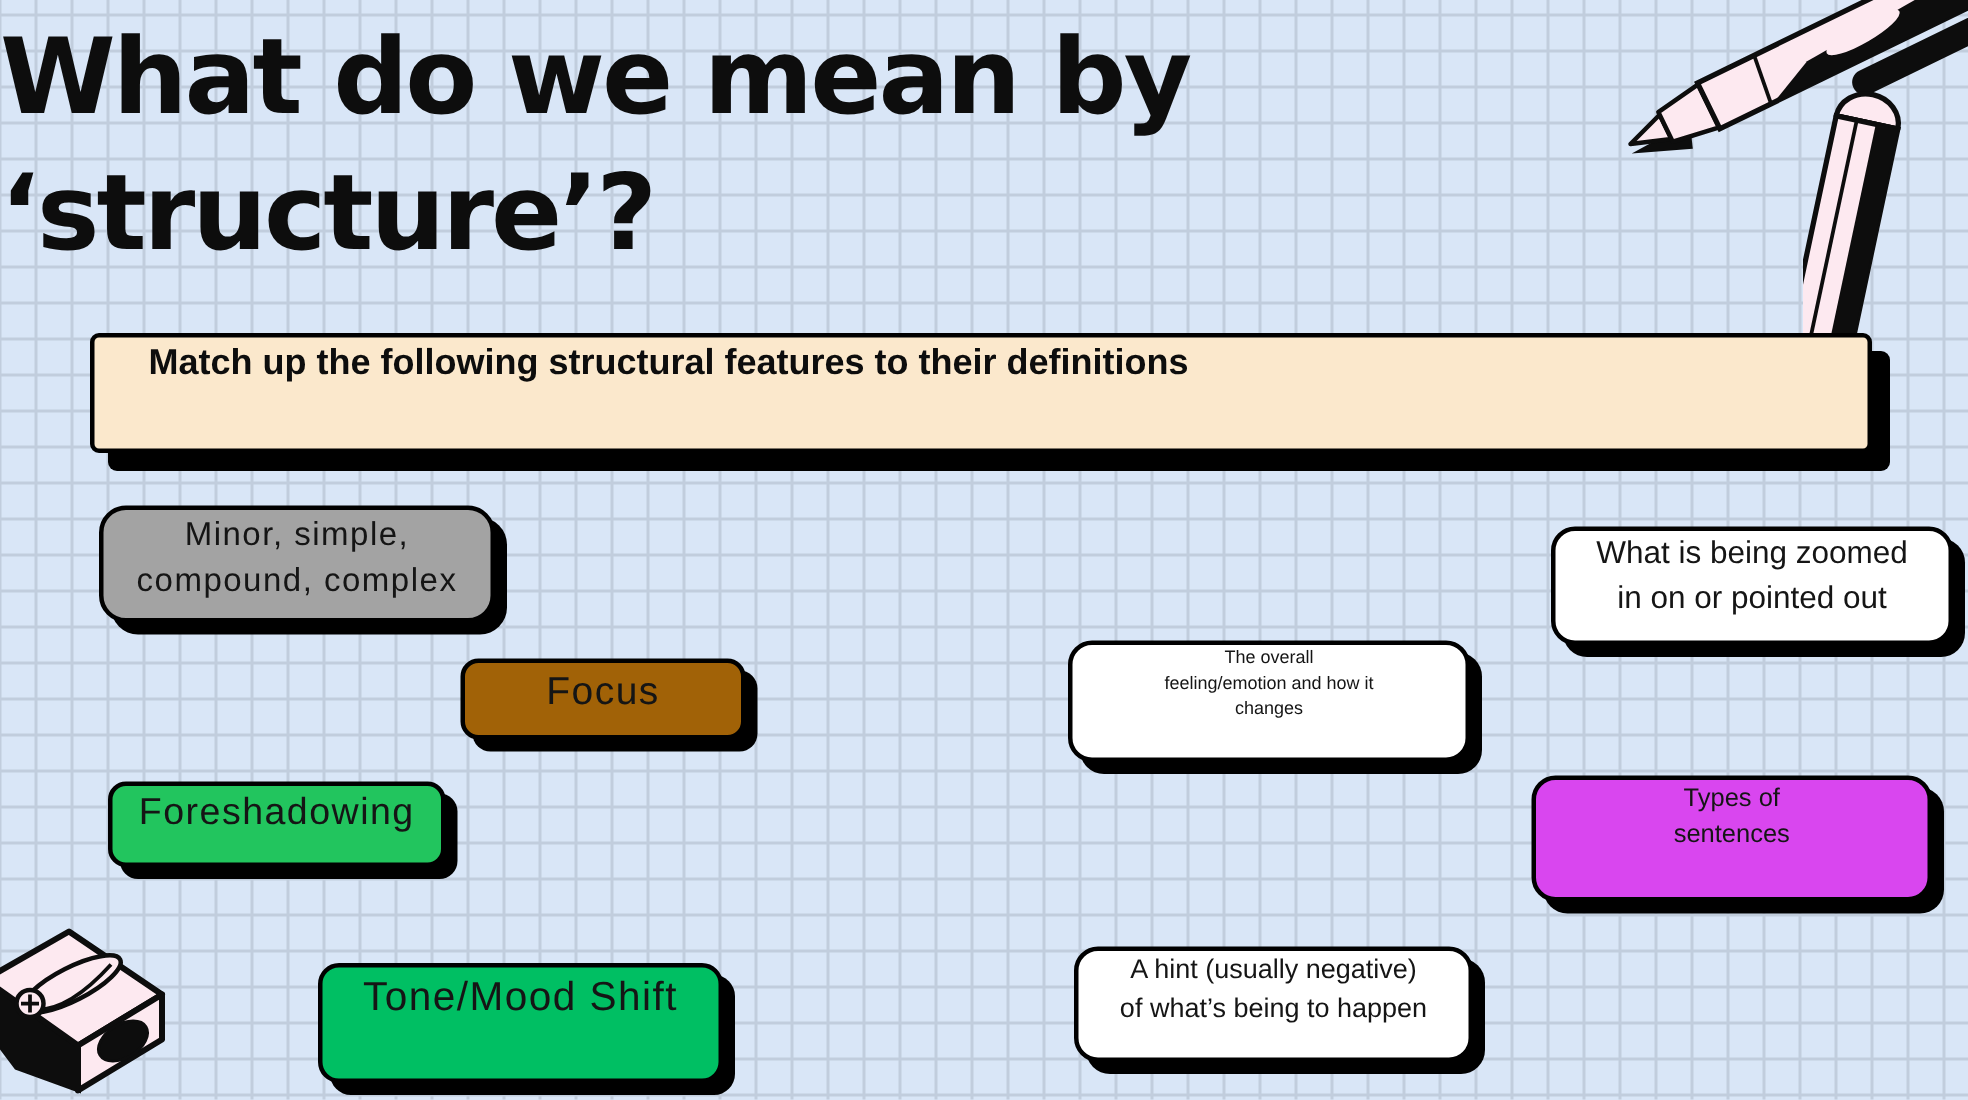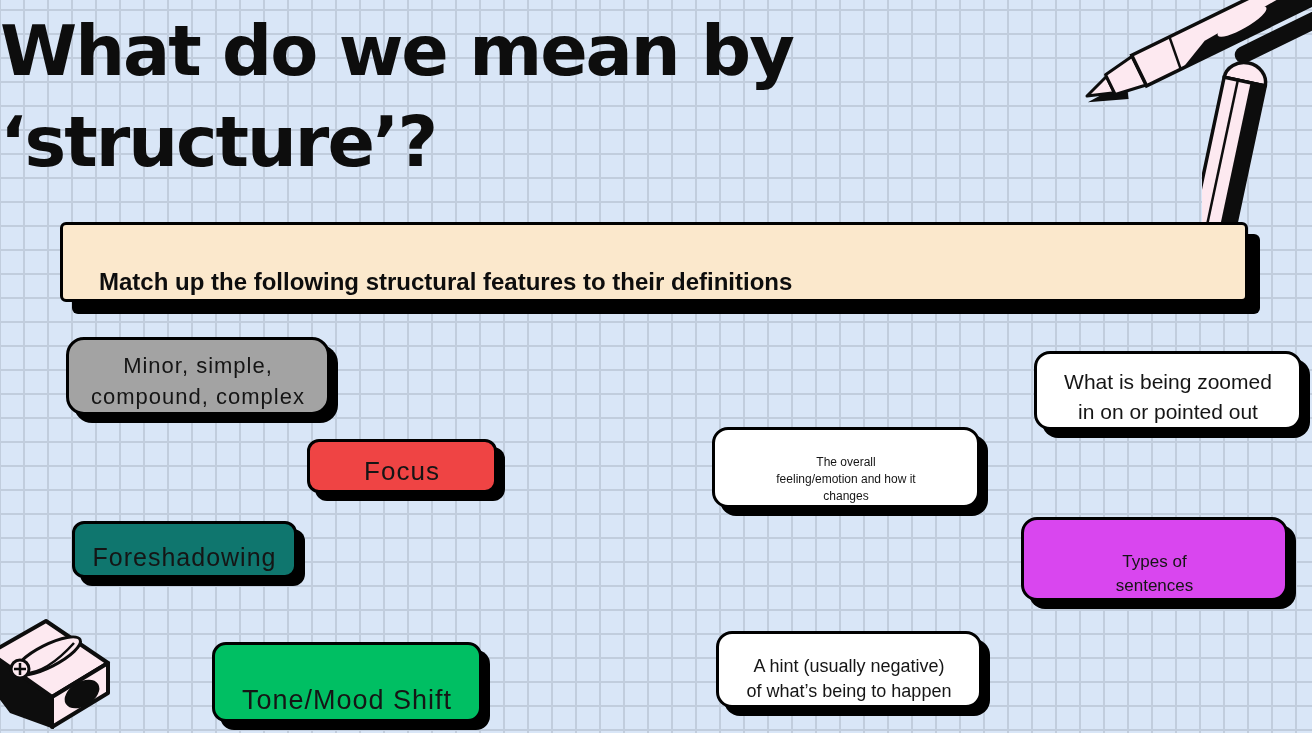--- a/index.html
+++ b/index.html
@@ -27,21 +27,21 @@
     letter-spacing: -2px;
     color: #0d0d0d;
     white-space: pre-line;
   }
 
   .card {
     position: absolute;
     box-sizing: border-box;
     border: 3px solid #000;
     display: flex;
-    align-items: flex-end;
+    align-items: flex-start;
     justify-content: center;
     text-align: center;
     color: #151515;
     z-index: 2;
   }
   .card .lbl { white-space: pre-line; line-height: 1.42; }
 
   .instruction {
     border-radius: 6px;
     box-shadow: 12px 12px 0 #000;
@@ -68,25 +68,25 @@
 
 <div class="card instruction" style="left: 60px; top: 222px; width: 1188px; height: 80px; background-color: rgb(251, 232, 204);">
   <span class="lbl">Match up the following structural features to their definitions</span>
 </div>
 
 <div class="card chip" style="left: 66px; top: 337px; width: 264px; height: 78px; font-size: 22px; letter-spacing: 1px; border-radius: 18px; background-color: #a3a3a3;">
   <span class="lbl">Minor, simple,
 compound, complex</span>
 </div>
 
-<div class="card chip" style="left: 307px; top: 439px; width: 190px; height: 54px; font-size: 26px; letter-spacing: 1px; border-radius: 12px; background-color: #ef4444;">
+<div class="card chip" style="left: 307px; top: 439px; width: 190px; height: 54px; font-size: 26px; letter-spacing: 1px; border-radius: 12px; background-color: #a16207;">
   <span class="lbl">Focus</span>
 </div>
 
-<div class="card chip" style="left: 72px; top: 521px; width: 225px; height: 57px; font-size: 25px; letter-spacing: 1px; border-radius: 12px; background-color: #0f766e;">
+<div class="card chip" style="left: 72px; top: 521px; width: 225px; height: 57px; font-size: 25px; letter-spacing: 1px; border-radius: 12px; background-color: #22c55e;">
   <span class="lbl">Foreshadowing</span>
 </div>
 
 <div class="card chip" style="left: 212px; top: 621px; width: 270px; height: 80px; font-size: 27px; letter-spacing: 1px; border-radius: 14px; background-color: rgb(0, 191, 99); margin-top: 21px;">
   <span class="lbl">Tone/Mood Shift</span>
 </div>
 
 <div class="card chip" style="left: 1034px; top: 351px; width: 268px; height: 79px; font-size: 21px; border-radius: 16px; background-color: rgb(255, 255, 255);">
   <span class="lbl">What is being zoomed
 in on or pointed out</span>

